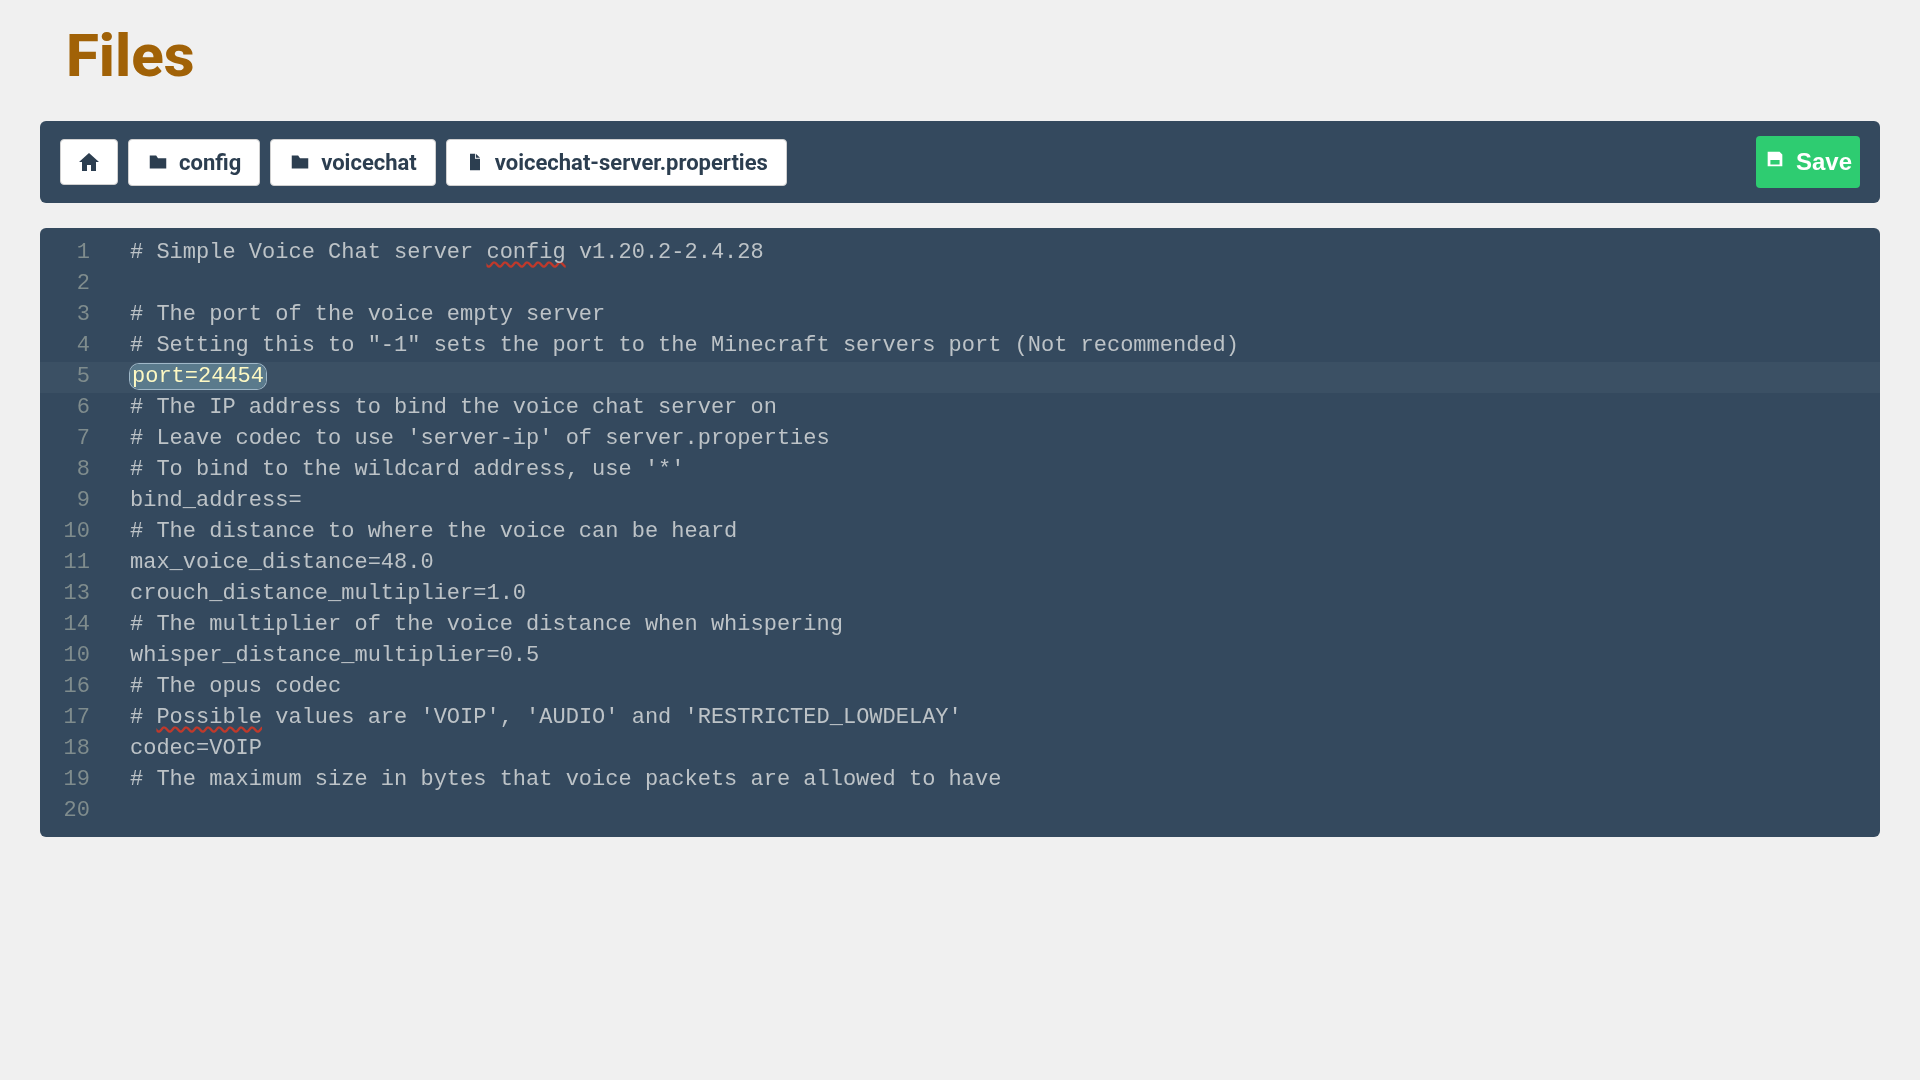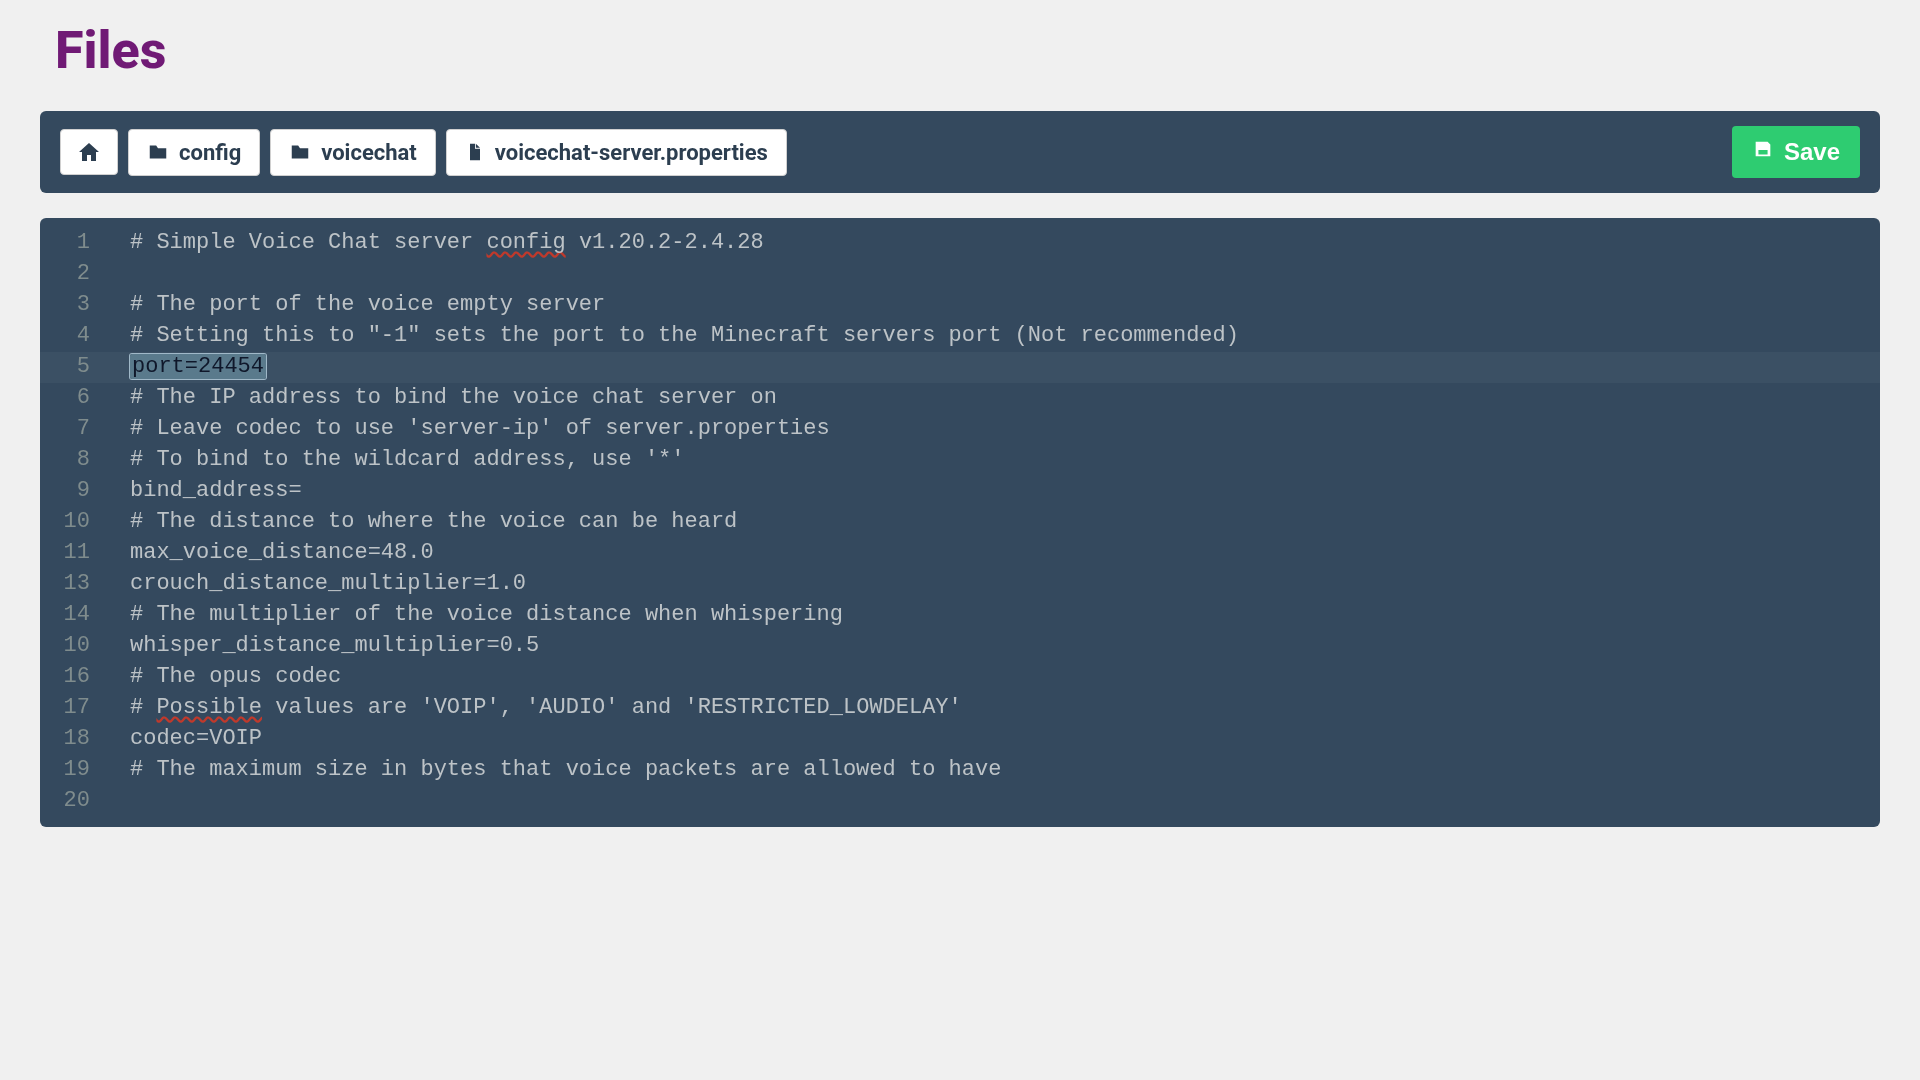--- a/index.html
+++ b/index.html
@@ -6,25 +6,25 @@
       margin: 0;
       padding: 0;
       box-sizing: border-box;
     }
     body {
       background: #f0f0f0;
       font-family: -apple-system, BlinkMacSystemFont, "Segoe UI", Roboto, sans-serif;
       padding: 20px 40px;
     }
     .page-title {
-      font-size: 52px;
+      font-size: 60px;
       font-weight: 800;
-      color: #701a75;
+      color: #a16207;
       margin-bottom: 30px;
-      margin-left: 15px;
+      margin-left: 26px;
     }
     .toolbar {
       background: #34495e;
       border-radius: 6px;
       padding: 15px 20px;
       display: flex;
       align-items: center;
       gap: 10px;
       margin-bottom: 25px;
     }
@@ -49,21 +49,21 @@
     .breadcrumb-item.home-only {
       padding: 10px 16px;
     }
     .spacer {
       flex: 1;
     }
     .save-button {
       background: #2ecc71;
       border: none;
       border-radius: 4px;
-      padding: 12px 20px;
+      padding: 12px 8px;
       display: flex;
       align-items: flex-end;
       gap: 10px;
       cursor: pointer;
       font-size: 24px;
       font-weight: 700;
       color: #ffffff;
     }
     .editor {
       background: #34495e;
@@ -93,22 +93,22 @@
     .line-text {
       flex: 1;
       white-space: pre;
       padding-right: 4px;
     }
     .code-line.active {
       background: rgba(255, 255, 255, 0.04);
     }
     .selected-text {
       background: #5a7a8c;
-      color: #0f172a;
-      border-radius: 2px;
+      color: #fef9c3;
+      border-radius: 9px;
       box-shadow: 0 0 0 1px #a0b8c8;
       padding: 0 2px;
     }
     .spellcheck-underline {
       text-decoration: underline wavy #c0392b;
       text-decoration-skip-ink: none;
       text-underline-offset: 3px;
     }
     .code-line.cut-off .line-text {
       opacity: 0.9;

